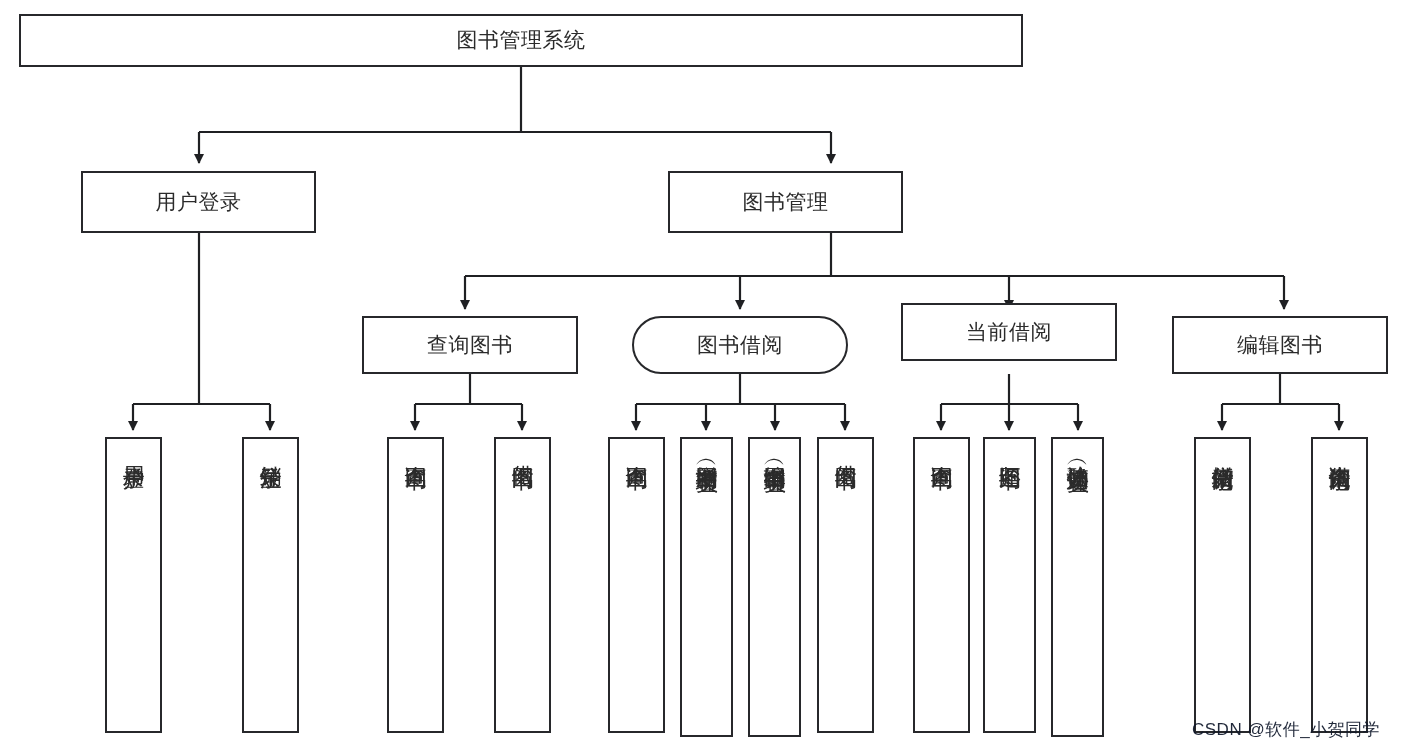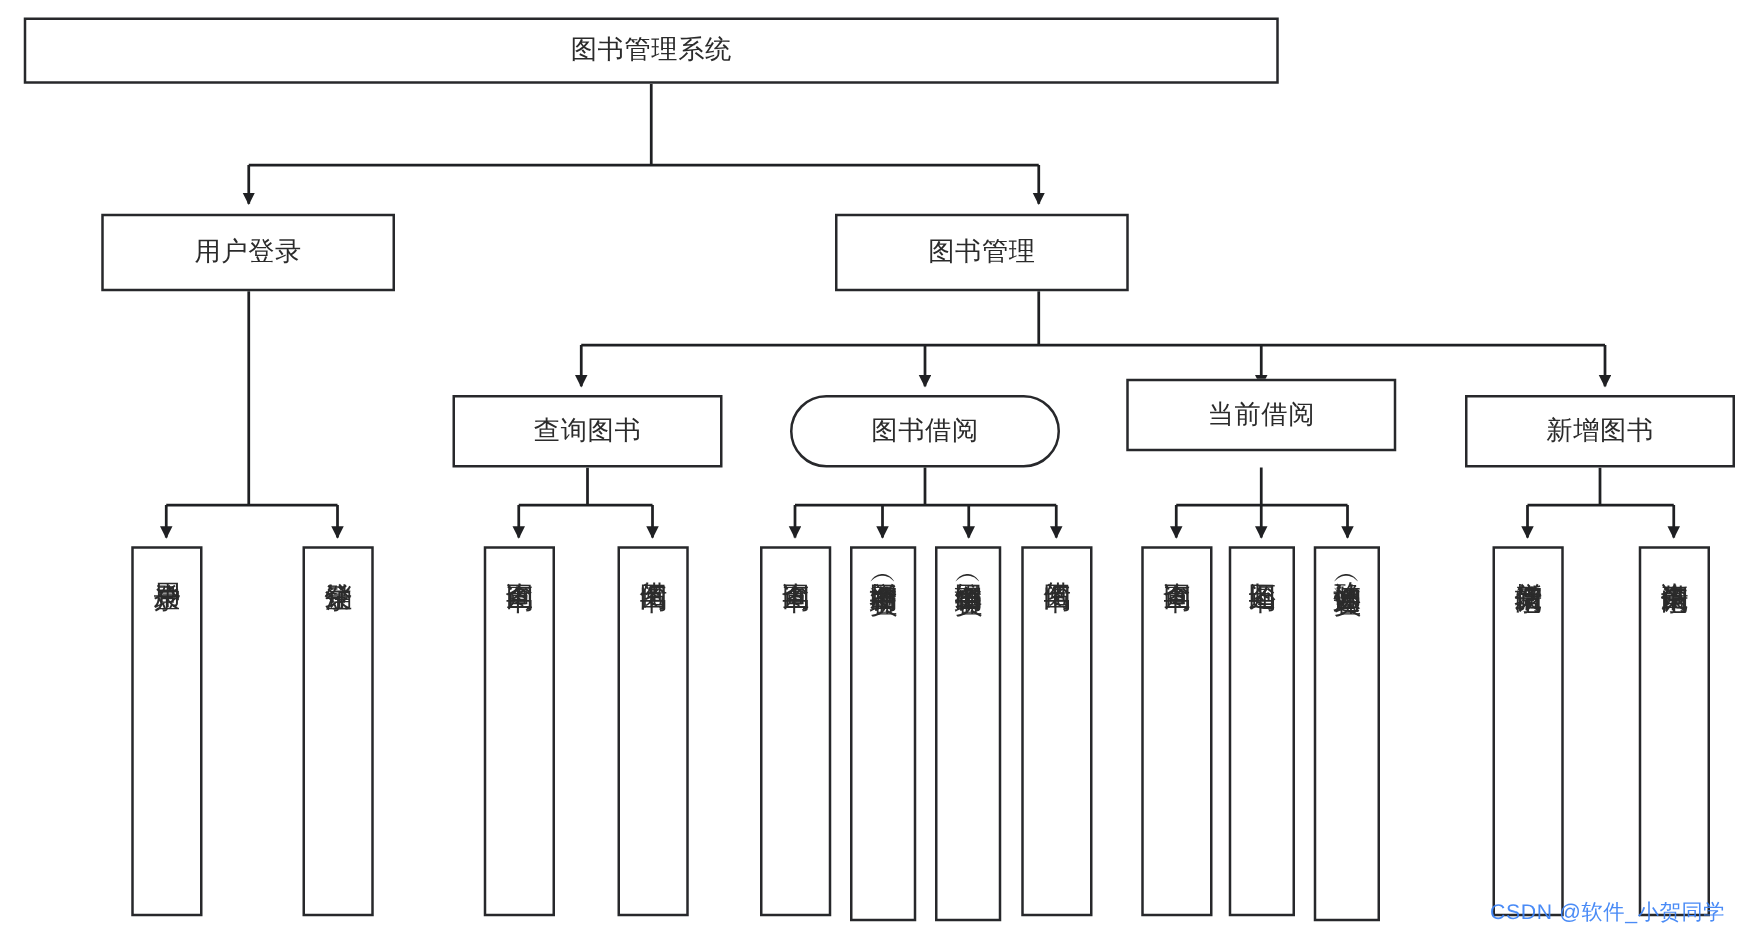--- a/index.html
+++ b/index.html
@@ -54,21 +54,21 @@
     text-orientation: upright;
     font-size: 22px;
     line-height: 1.02;
     letter-spacing: 1px;
     white-space: nowrap;
     height: auto;
   }
   .watermark {
     position: absolute;
     font-size: 17px;
-    color: #3b82f6;
+    color: #0f172a;
     letter-spacing: 0.5px;
     white-space: nowrap;
     z-index: 6;
     opacity: 0.92;
   }
 </style>
 </head>
 <body>
 
 <div id="diagram-canvas">
@@ -141,21 +141,21 @@
 
   <div class="node" style="left:632px; top:316px; width:216px; height:58px;border-radius:29px;">
     <span class="node-label">图书借阅</span>
   </div>
 
   <div class="node" style="left:901px; top:303px; width:216px; height:58px;">
     <span class="node-label">当前借阅</span>
   </div>
 
   <div class="node" style="left:1172px; top:316px; width:216px; height:58px;">
-    <span class="node-label">新增图书</span>
+    <span class="node-label">编辑图书</span>
   </div>
 
   <div class="node vertical" style="left:105px; top:437px; width:57px; height:296px;">
     <span class="node-label">用户登录</span>
   </div>
 
   <div class="node vertical" style="left:242px; top:437px; width:57px; height:296px;">
     <span class="node-label">注销登录</span>
   </div>
 

